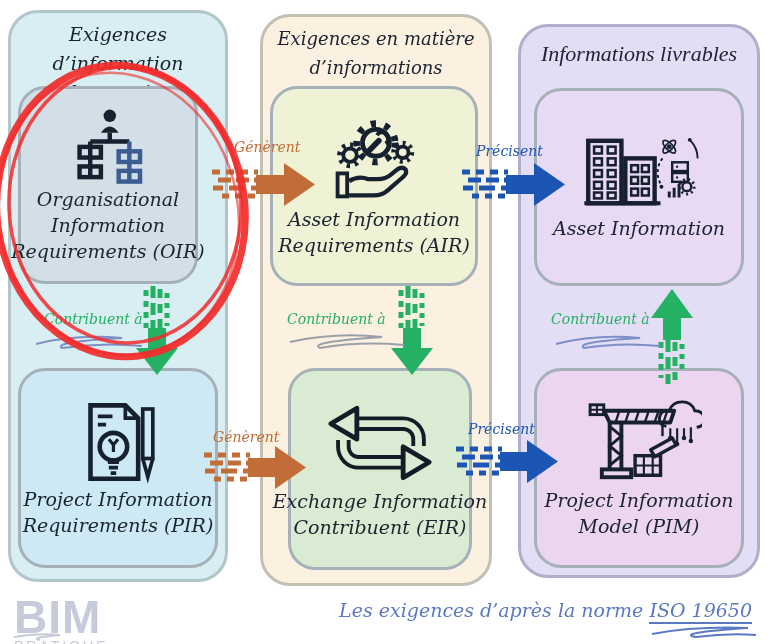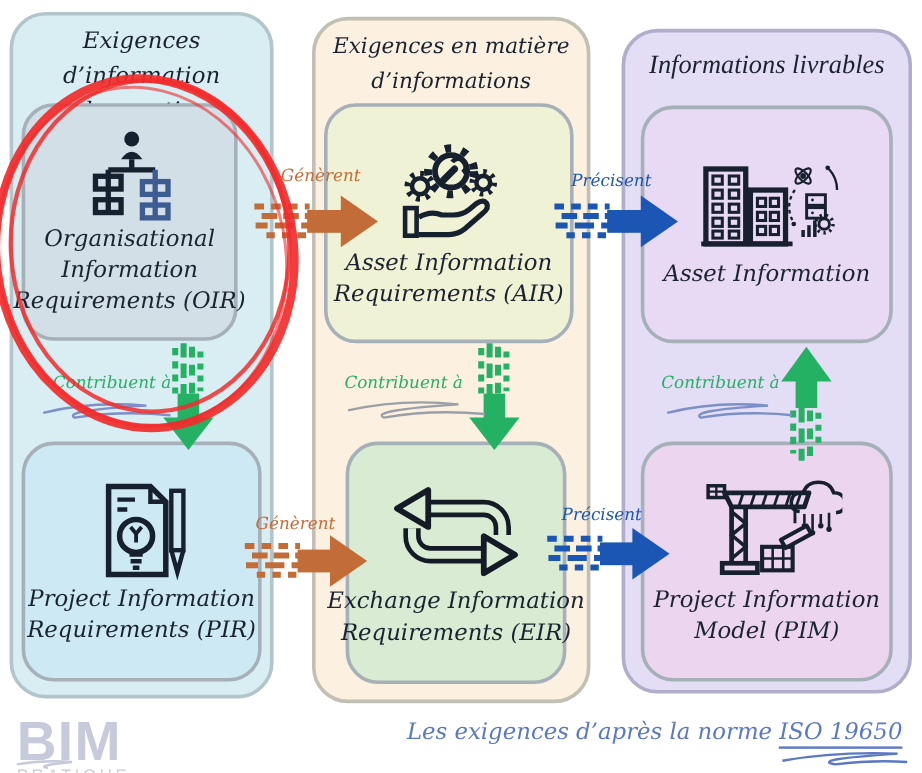--- a/index.html
+++ b/index.html
@@ -136,21 +136,21 @@
       <svg width="108" height="90" viewBox="0 0 112 92" fill="none">
         <path d="M30 26 H80 a16 16 0 0 1 16 16 v7" stroke="#141b26" stroke-width="15"></path>
         <path d="M82 66 H34 a16 16 0 0 1 -16 -16 v-7" stroke="#141b26" stroke-width="15"></path>
         <path d="M30 26 H80 a16 16 0 0 1 16 16 v7" stroke="var(--eir-bg)" stroke-width="7"></path>
         <path d="M82 66 H34 a16 16 0 0 1 -16 -16 v-7" stroke="var(--eir-bg)" stroke-width="7"></path>
         <polygon points="32,10 32,42 5,26" fill="var(--eir-bg)" stroke="#141b26" stroke-width="5" stroke-linejoin="round"></polygon>
         <polygon points="80,50 80,82 107,66" fill="var(--eir-bg)" stroke="#141b26" stroke-width="5" stroke-linejoin="round"></polygon>
       </svg>
     </div>
     <div class="label">Exchange Information</div>
-    <div class="label">Requirements (EIR)</div>
+    <div class="label">Contribuent (EIR)</div>
   </div>
 
   <div class="node" id="box-aim">
     <div class="icon">
       <svg width="128" height="82" viewBox="0 0 128 84" fill="none" stroke="#17202e">
         <path d="M8 72 H86" stroke-width="4"></path>
         <rect x="12" y="8" width="34" height="64" stroke-width="4.5"></rect>
         <g stroke-width="2.6">
           <rect x="18" y="14" width="8" height="7"></rect>
             <rect x="32" y="14" width="8" height="7"></rect>

